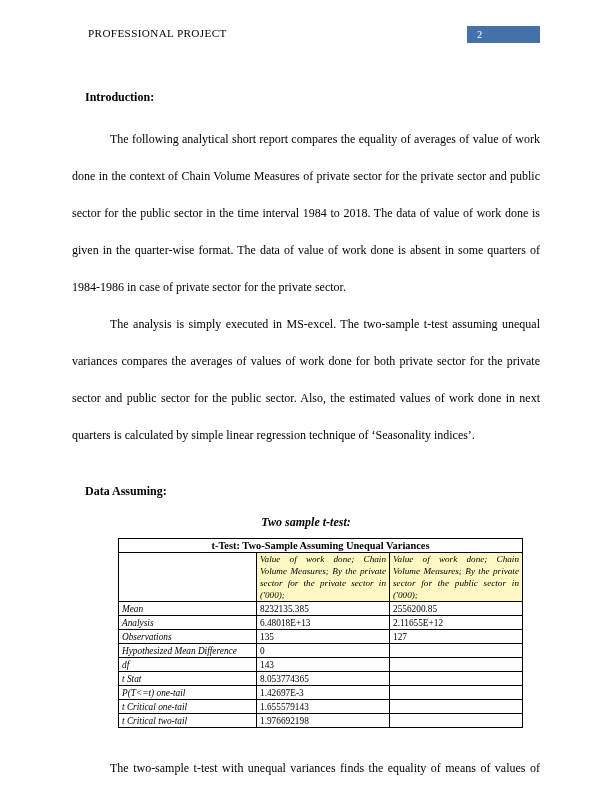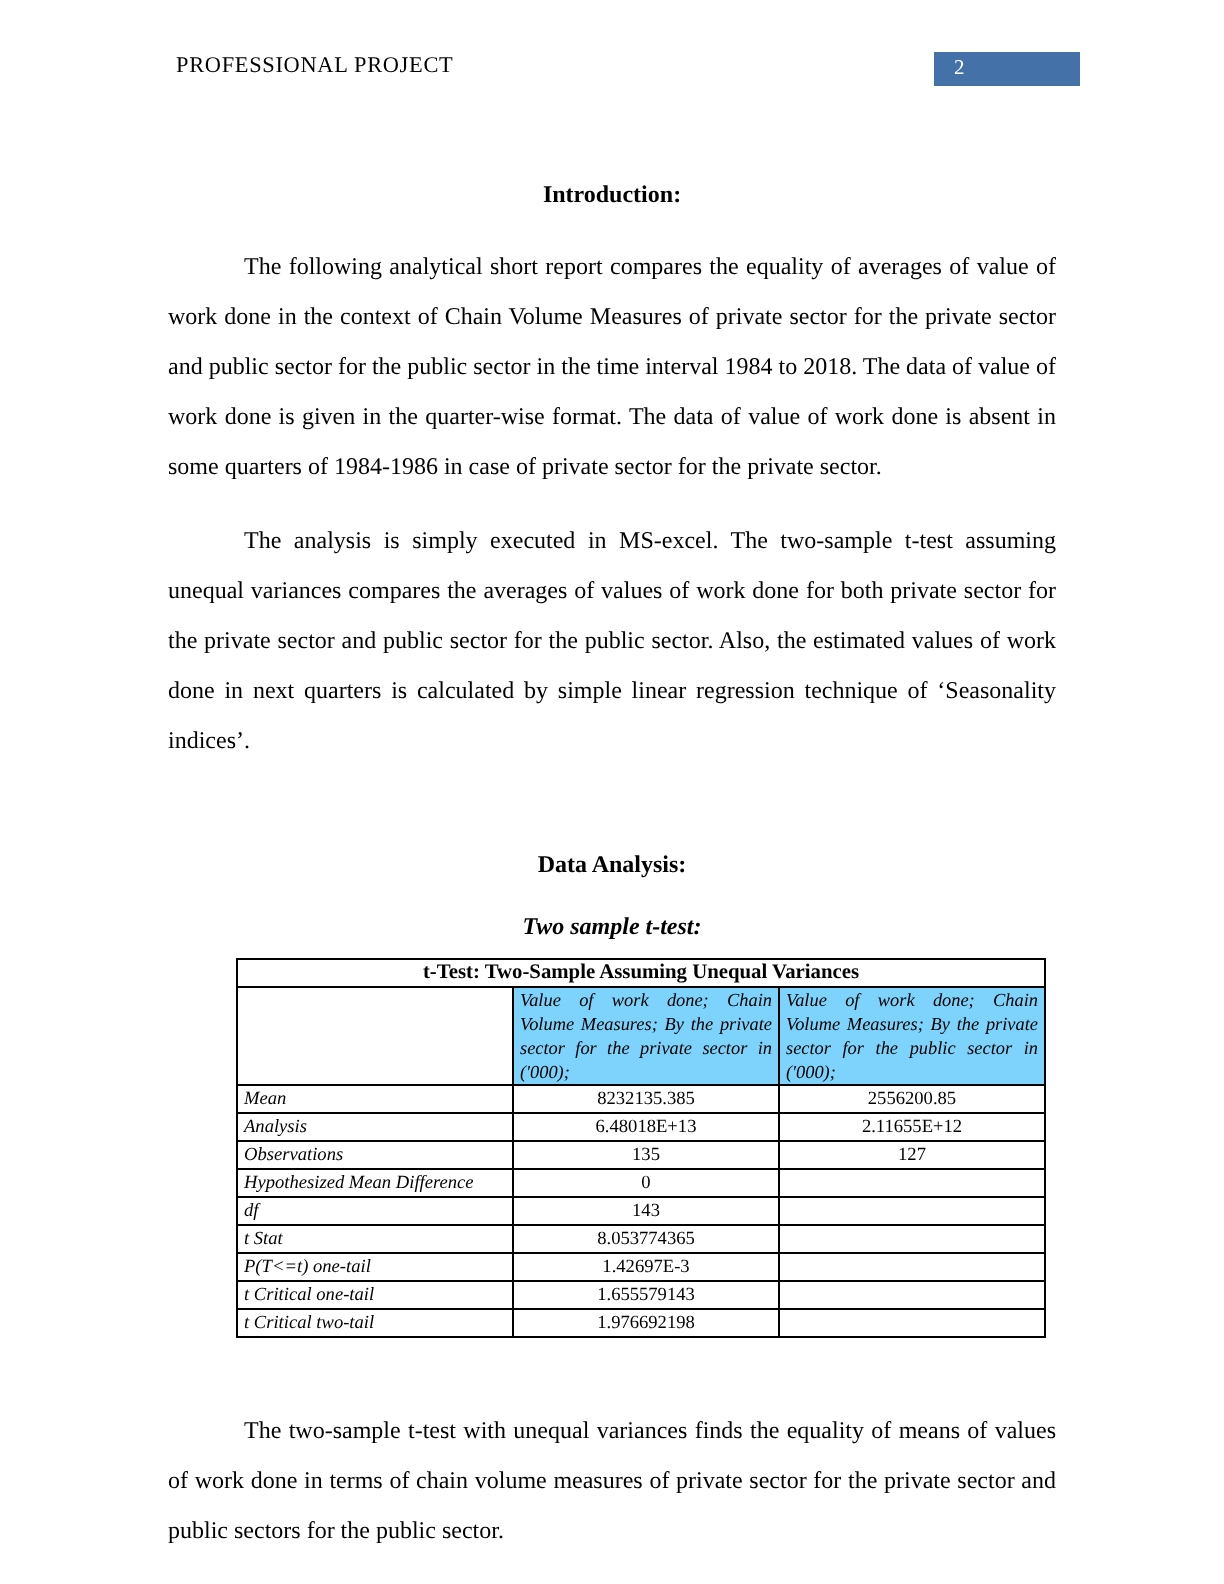--- a/index.html
+++ b/index.html
@@ -56,36 +56,35 @@
   
   .content {
     position: absolute;
     left: 72px;
     top: 90px;
     width: 468px;
   }
   .heading {
     font-weight: bold;
     font-size: 12px;
-    margin: 0 0 16px 0;
-    text-align: center;
+    margin: 0 0 16px 13px;
   }
   .subheading {
     font-weight: bold;
     font-style: italic;
     font-size: 12px;
     margin: 0 0 8px 0;
     text-align: center;
   }
   p.para {
     font-size: 12px;
-    line-height: 25px;
+    line-height: 37px;
     text-align: justify;
     text-indent: 38px;
-    margin: 12px;
+    margin: 0;
     -webkit-hyphens: none;
     hyphens: none;
   }
   .gap-md { height: 22px; }
   .gap-lg { height: 30px; }
 
   
   .table-wrap {
     width: 404px;
     margin: 2px 0 0 46px;
@@ -105,35 +104,35 @@
     line-height: 12px;
   }
   td.title-cell {
     text-align: center;
     font-weight: bold;
     font-size: 10.4px;
     height: 15px;
     padding-bottom: 1px;
   }
   td.hdr-yellow {
-    background: #7dd3fc;
+    background: #fef9c3;
     font-style: italic;
     font-size: 9.2px;
     text-align: justify;
     vertical-align: top;
     line-height: 11.5px;
     padding: 1px 3px 2px 3px;
     height: 54px;
   }
   td.label {
     text-align: left;
     font-style: italic;
   }
   td.num {
-    text-align: center;
+    text-align: left;
   }
   col.c1 { width: 138px; }
   col.c2 { width: 133px; }
   col.c3 { width: 133px; }
 </style>
 </head>
 <body>
 
 <div class="page">
 
@@ -145,21 +144,21 @@
   <div class="content">
 
     <div class="heading">Introduction:</div>
 
     <p class="para">The following analytical short report compares the equality of averages of value of work done in the context of Chain Volume Measures of private sector for the private sector and public sector for the public sector in the time interval 1984 to 2018. The data of value of work done is given in the quarter-wise format. The data of value of work done is absent in some quarters of 1984-1986 in case of private sector for the private sector.</p>
 
     <p class="para">The analysis is simply executed in MS-excel. The two-sample t-test assuming unequal variances compares the averages of values of work done for both private sector for the private sector and public sector for the public sector. Also, the estimated values of work done in next quarters is calculated by simple linear regression technique of ‘Seasonality indices’.</p>
 
     <div class="gap-lg"></div>
 
-    <div class="heading">Data Analysis:</div>
+    <div class="heading">Data Assuming:</div>
 
     <div class="subheading">Two sample t-test:</div>
 
     <div class="table-wrap">
       <table class="ttest">
         <colgroup>
           <col class="c1">
             <col class="c2">
             <col class="c3">
         </colgroup>

